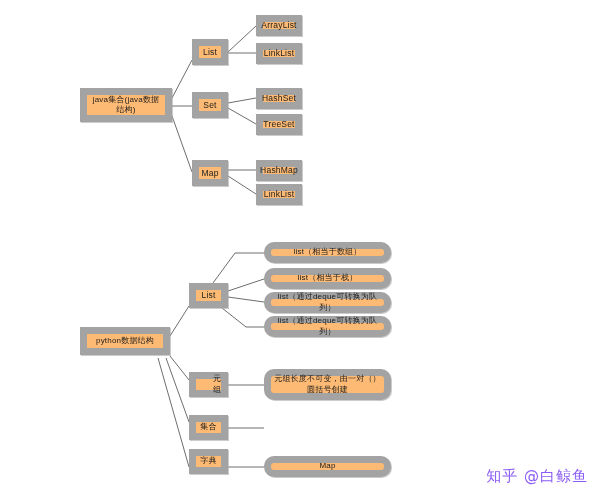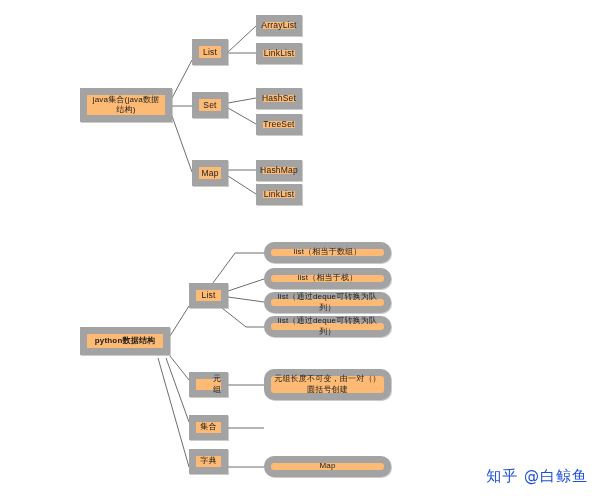--- a/index.html
+++ b/index.html
@@ -53,21 +53,21 @@
   .node.wide-desc {
     font-size: 8px;
     line-height: 1.35;
     border-radius: 10px;
   }
   .watermark {
     position: absolute;
     right: 12px;
     bottom: 10px;
     font-size: 15px;
-    color: #1d4ed8;
+    color: #8b5cf6;
     letter-spacing: 1px;
     font-family: "DejaVu Sans", "Liberation Sans", sans-serif;
     user-select: none;
   }
 </style>
 </head>
 <body>
 
 <div id="canvas">
 
@@ -118,21 +118,21 @@
   <div class="node" style="left:256px; top:88px; width:46px; height:21px;">HashSet</div>
 
   <div class="node" style="left:256px; top:114px; width:46px; height:21px;">TreeSet</div>
 
   <div class="node" style="left:192px; top:160px; width:36px; height:26px;">Map</div>
 
   <div class="node" style="left:256px; top:160px; width:46px; height:21px;">HashMap</div>
 
   <div class="node" style="left:256px; top:184px; width:46px; height:21px;">LinkList</div>
 
-  <div class="node small-cn" style="left:80px; top:327px; width:90px; height:28px;font-weight:bold;">python数据结构</div>
+  <div class="node small-cn" style="left:80px; top:327px; width:90px; height:28px;">python数据结构</div>
 
   <div class="node" style="left:189px; top:283px; width:39px; height:25px;">List</div>
 
   <div class="node wide-desc" style="left:264px; top:242px; width:127px; height:21px;">list（相当于数组）</div>
 
   <div class="node wide-desc" style="left:264px; top:268px; width:127px; height:21px;">list（相当于栈）</div>
 
   <div class="node wide-desc" style="left:264px; top:292px; width:127px; height:21px;">list（通过deque可转换为队列）</div>
 
   <div class="node wide-desc" style="left:264px; top:316px; width:127px; height:21px;">list（通过deque可转换为队列）</div>

